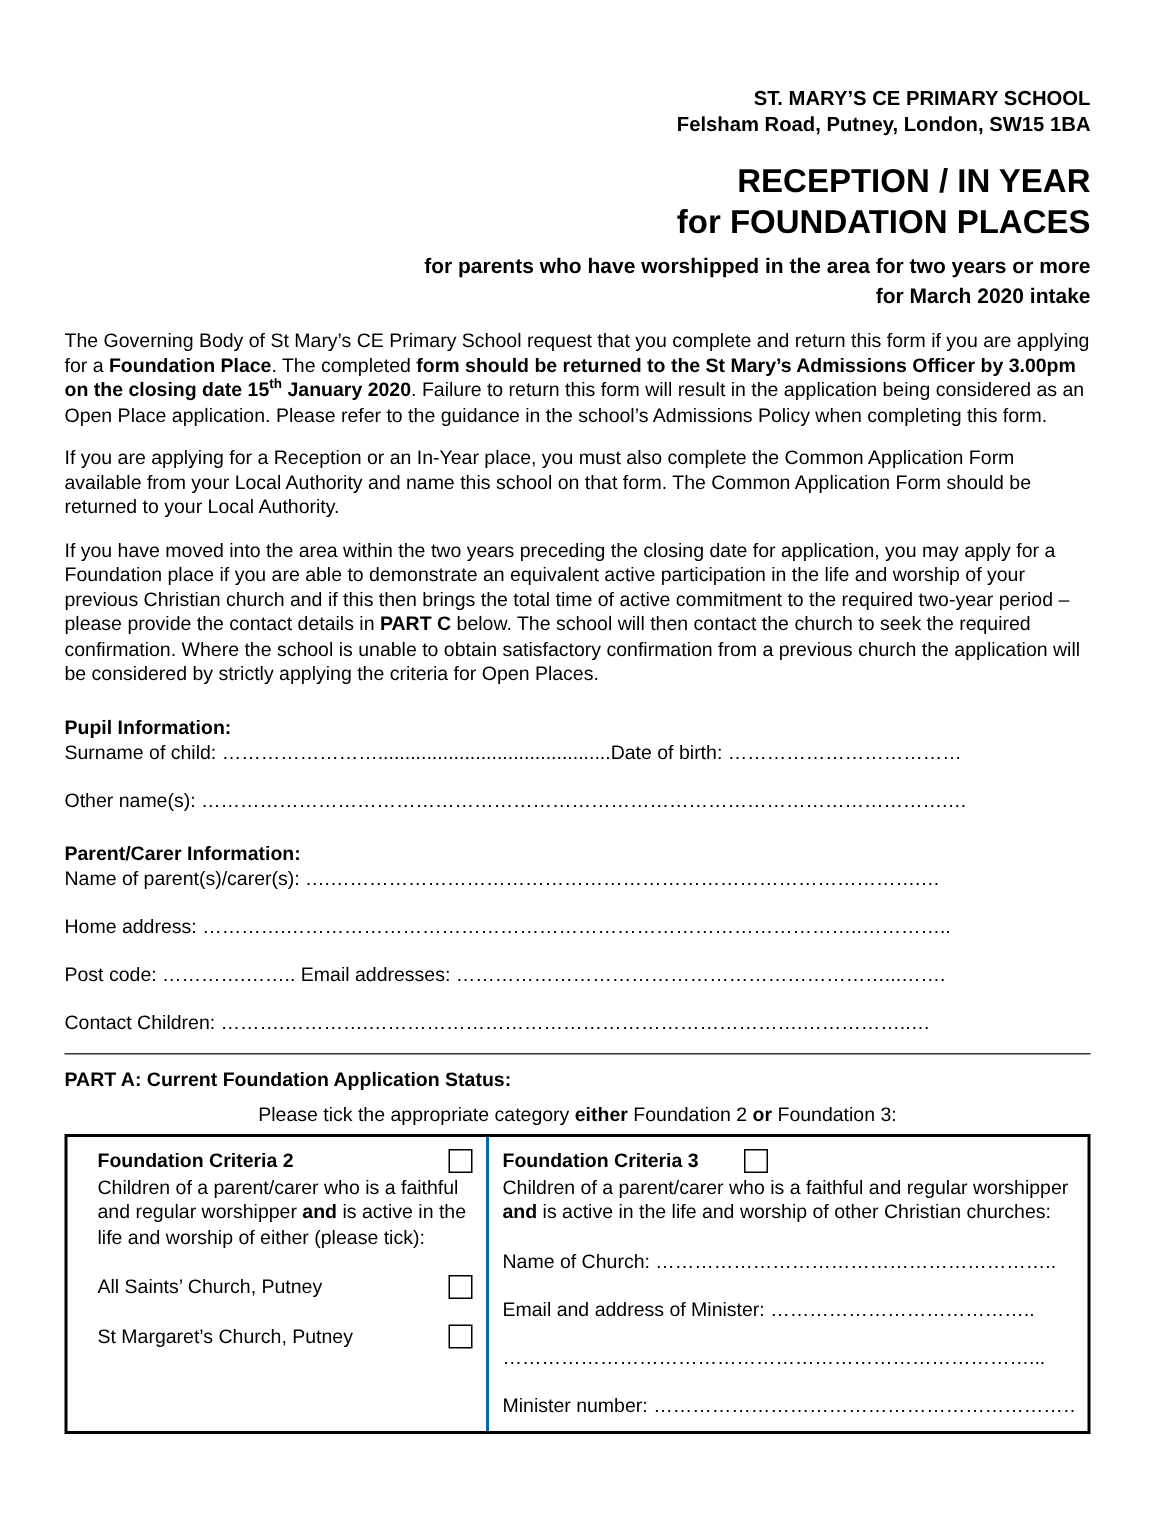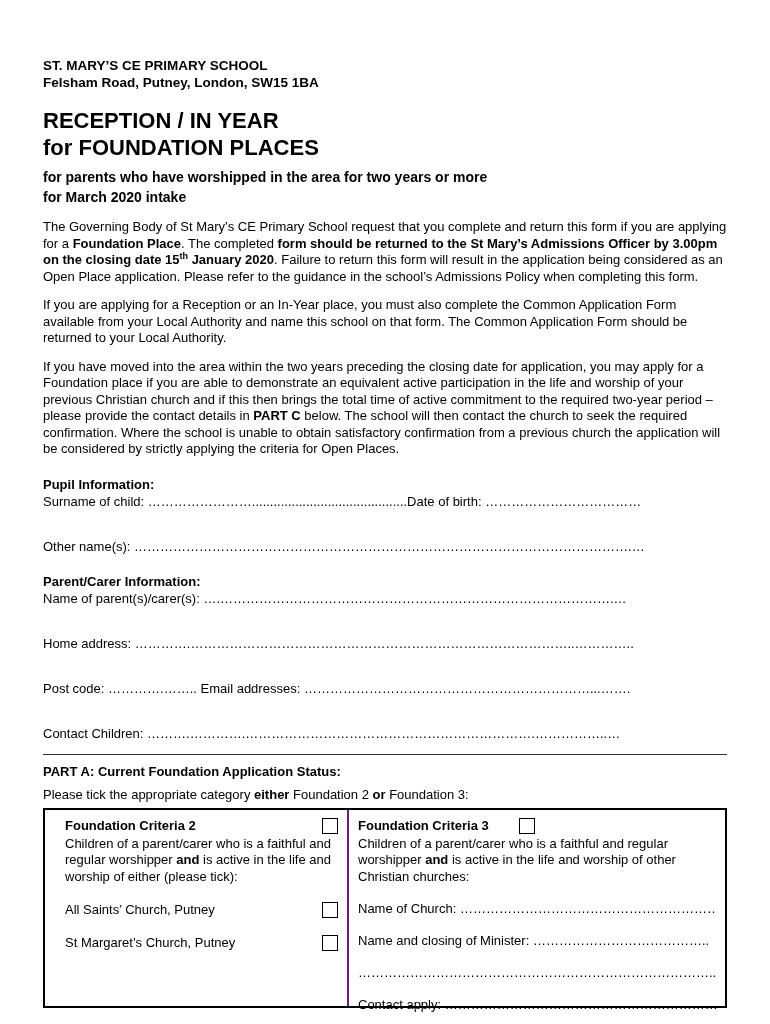--- a/index.html
+++ b/index.html
@@ -2,39 +2,39 @@
 <html><head>
 <meta charset="utf-8">
 <style>
   html, body { margin:0; padding:0; background:#ffffff; }
   .page {
     width:770px; height:1024px; margin:0 auto; background:#fff; color:#000;
     font-family:"Liberation Sans","DejaVu Sans",sans-serif; font-size:13px;
     padding:57px 43px 0; box-sizing:border-box; overflow:hidden;
   }
   p { margin:0; }
-  .center { text-align:left; }
+  .center { text-align:right; }
   .hdr { font-weight:700; font-size:13.5px; line-height:17px; }
   .title-block { margin-top:16px; }
   .title { font-size:22px; font-weight:700; line-height:27px; }
   .subtitle-block { margin-top:6px; }
   .subtitle { font-size:14px; font-weight:700; line-height:20px; }
   p.body { margin-top:12px; line-height:16.5px; }
   b { font-weight:700; }
   sup { font-size:9px; line-height:0; }
   .section-heading { font-weight:700; margin-top:18px; line-height:17px; }
-  p.line { margin-top:28px; line-height:17px; white-space:nowrap; overflow:hidden; }
+  p.line { margin-top:15px; line-height:17px; white-space:nowrap; overflow:hidden; }
   .section-heading + p.line { margin-top:0; }
   .ml12 { display:inline-block; margin-left:0; }
   .divider { margin-top:12px; border-top:1.5px solid #333; height:0; }
   .part-heading { font-weight:700; margin-top:8px; line-height:17px; }
-  .instruction { margin-top:6px; line-height:17px; }
+  .instruction { margin-top:6px; line-height:17px;text-align:center; }
   .grid-table { display:flex; align-items:stretch; margin-top:5px; border:2px solid #000; height:200px; box-sizing:border-box; }
   .cell { padding:7px 9px 0; box-sizing:border-box; }
-  .cell-left { width:304px; border-right:2px solid #701a75;padding-left:20px; }
+  .cell-left { width:281px; border-right:2px solid #0369a1;padding-left:20px; }
   .cell-right { flex:1; min-width:0; }
   .cell-header { display:flex; justify-content:space-between; align-items:flex-start; font-weight:700; line-height:17px; }
   .cell-right .cell-header { justify-content:flex-start; gap:30px; }
   .cell-text { margin-top:2px; line-height:16.5px; }
   .church-row { display:flex; justify-content:space-between; align-items:center; margin-top:16px; line-height:17px; }
   .cell-line { margin-top:15px; line-height:17px; white-space:nowrap; overflow:hidden; }
   .cb { width:14px; height:14px; border:1.5px solid #000; display:inline-block; flex:none; background:#fff; }
   .cell-header .cb { margin-top:1px; }
 </style>
 </head>
@@ -94,20 +94,20 @@
       </div>
     </div>
 
     <div class="cell cell-right">
       <div class="cell-header">
         <b>Foundation Criteria 3</b>
         <span class="cb"></span>
       </div>
       <p class="cell-text"><span>Children of a parent/carer who is a faithful and regular worshipper </span><b>and</b><span> is active in the life and worship of other Christian churches:</span></p>
       <p class="cell-line"><span>Name of Church:</span> <span>……………………………………………………..</span></p>
-      <p class="cell-line"><span>Name and closing of Minister:</span> <span>…………………………………..</span></p>
+      <p class="cell-line"><span>Email and address of Minister:</span> <span>…………………………………..</span></p>
       <p class="cell-line"><span>………………………………………………………………………...</span></p>
-      <p class="cell-line"><span>Contact apply:</span> <span>……………………………………………………………</span></p>
+      <p class="cell-line"><span>Minister number:</span> <span>……………………………………………………………</span></p>
     </div>
 
   </div>
 
 </div>
 
 </body></html>

